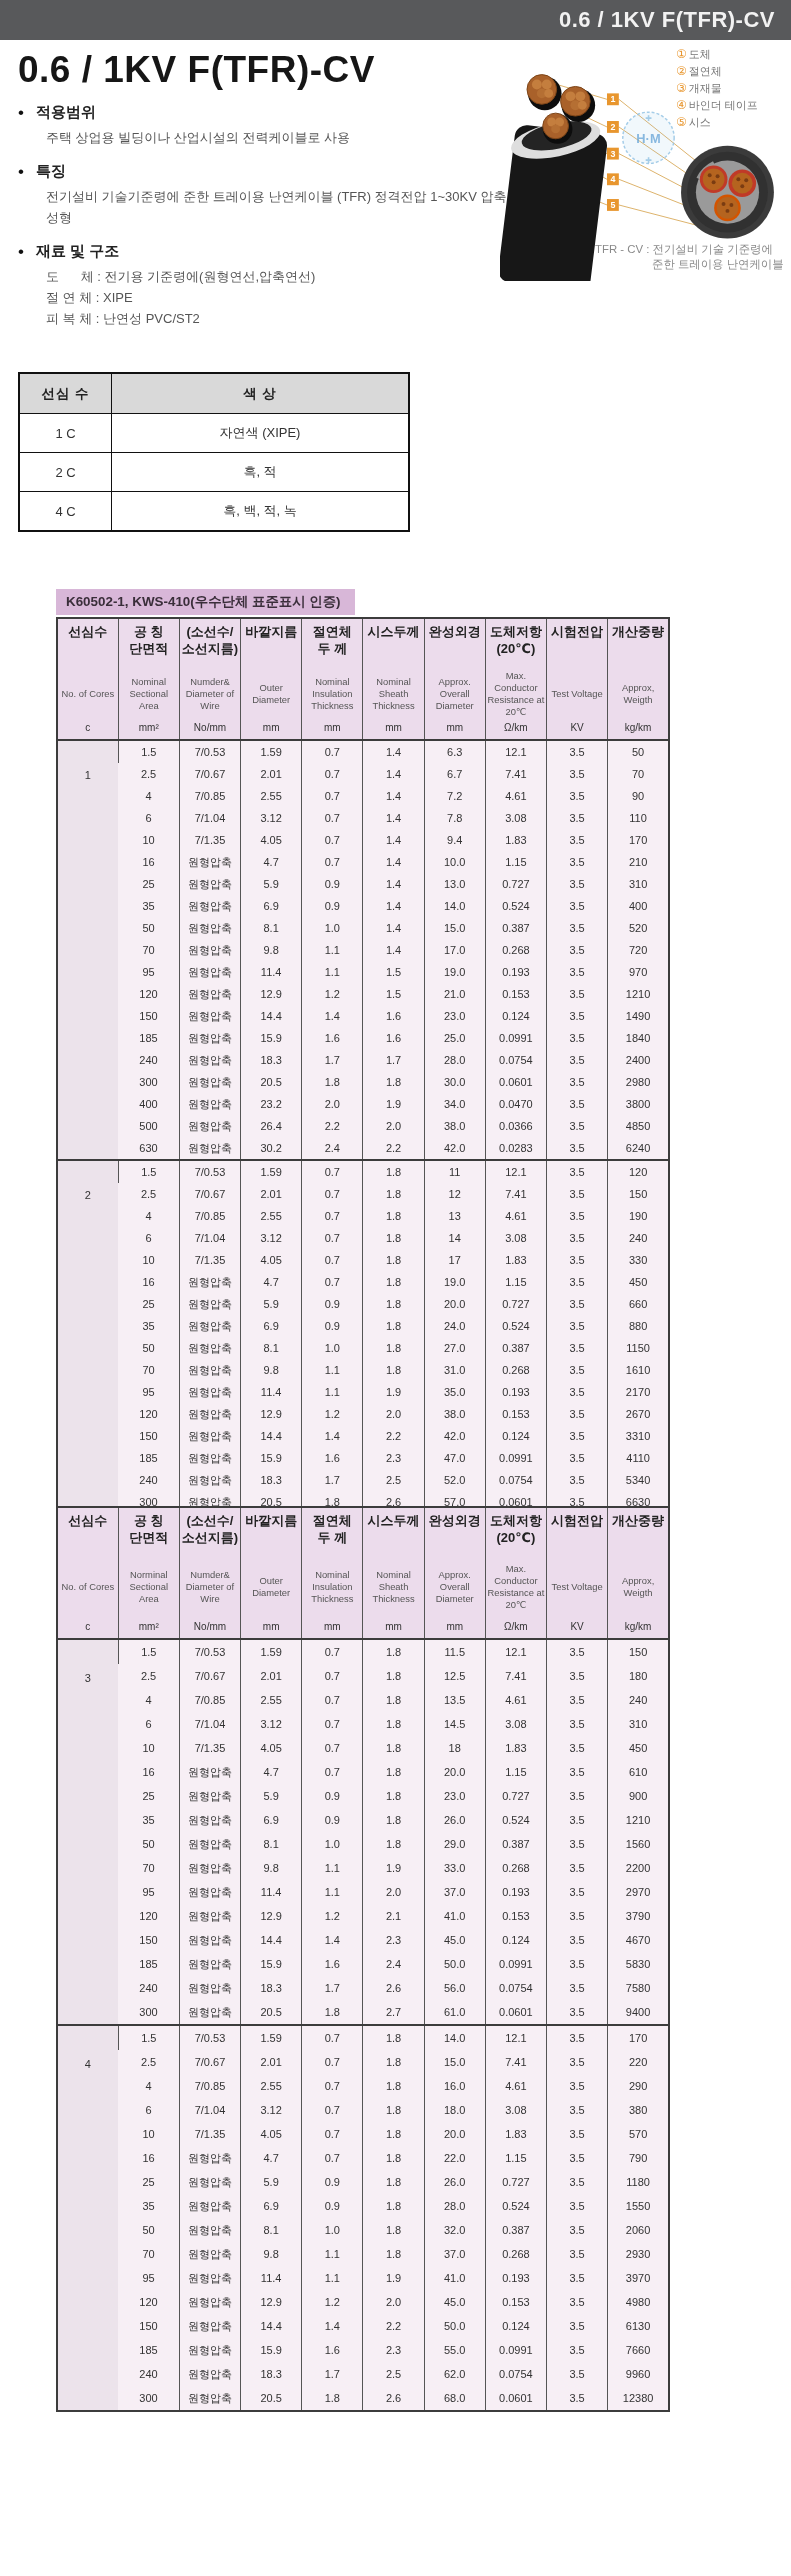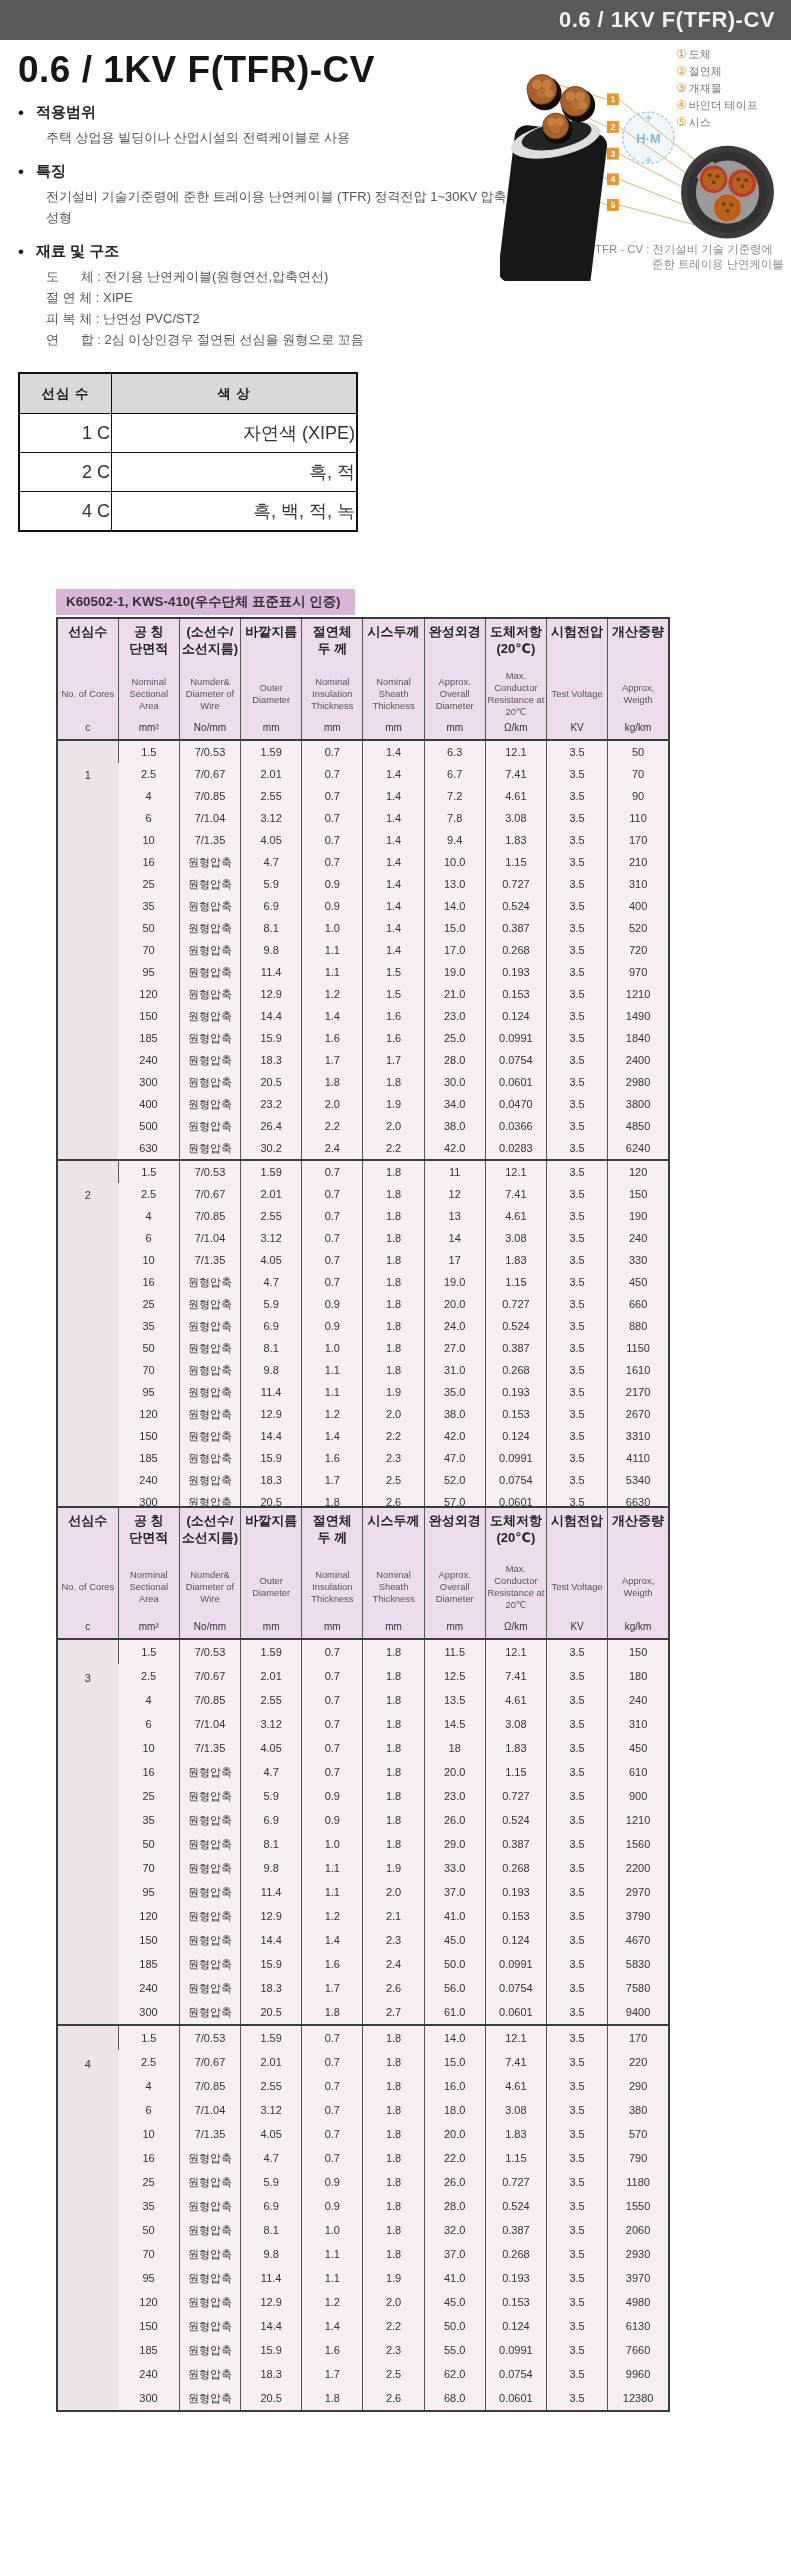--- a/index.html
+++ b/index.html
@@ -25,23 +25,23 @@
   
   .diagram{position:absolute;left:500px;top:44px;width:292px;height:237px;}
   .legend{position:absolute;left:176px;top:2px;}
   .legend-item{font-size:11px;color:#777;line-height:17px;white-space:nowrap;}
   .legend-item .n{color:#e8962e;margin-right:2px;font-size:12px;}
   .caption{position:absolute;left:95px;top:198px;font-size:11.4px;color:#8a8a8a;line-height:15px;}
   .caption .c2{margin-left:57px;}
 
   
   .ctable-wrap{position:absolute;left:18px;top:372px;}
-  table.ctable{border-collapse:collapse;width:340px;border:2px solid #111;}
+  table.ctable{border-collapse:collapse;width:392px;border:2px solid #111;}
   .ctable th{background:#d9d9d9;border:1px solid #111;font-size:13.4px;font-weight:600;height:37px;color:#222;letter-spacing:1px;}
-  .ctable td{border:1px solid #111;font-size:18px;color:#333;height:36px;text-align:right;background:#fff;}
+  .ctable td{border:1px solid #111;font-size:13px;color:#333;height:36px;text-align:center;background:#fff;}
   .ctable .c0{width:89px;}
 
   
   .spec1-wrap{position:absolute;left:56px;top:566px;}
   .spec2-wrap{position:absolute;left:56px;top:1506px;}
   .spec-title{display:inline-block;background:#d8b7d8;color:#3a2e3a;font-size:13.4px;font-weight:600;
               padding:4px 14px 4px 10px;margin-bottom:2px;margin-top:23px;}
   table.spec{border-collapse:collapse;table-layout:fixed;width:614px;border:2px solid #3c3c3c;}
   .spec th{background:#ecdcec;border-left:1px solid #555;vertical-align:top;padding:4px 1px 2px;font-weight:normal;}
   .spec th:first-child,.spec td:first-child{border-left:none;}
@@ -215,24 +215,23 @@
       <div>
           <div class="sec-line">전기설비 기술기준령에 준한 트레이용 난연케이블 (TFR) 정격전압 1~30KV 압축성형</div>
         </div>
     </div>
     <div class="sec">
       <div class="sec-head">
         <span class="bullet">•</span>
         <span class="sec-title">재료 및 구조</span>
       </div>
       <div>
-          <div class="sec-line">도      체 : 전기용 난연케이블(원형연선,압축연선)</div>
+          <div class="sec-line">도      체 : 전기용 기준령에(원형연선,압축연선)</div>
           <div class="sec-line">절 연 체 : XIPE</div>
           <div class="sec-line">피 복 체 : 난연성 PVC/ST2</div>
-          <div class="sec-line">연      합 : 2심 이상인경우 절연된 선심을 원형으로 꼬음</div>
         </div>
     </div>
   </div>
 
   <div class="ctable-wrap">
     <table class="ctable">
       <thead>
         <tr>
           <th class="c0">선심 수</th>
           <th>색    상</th>

